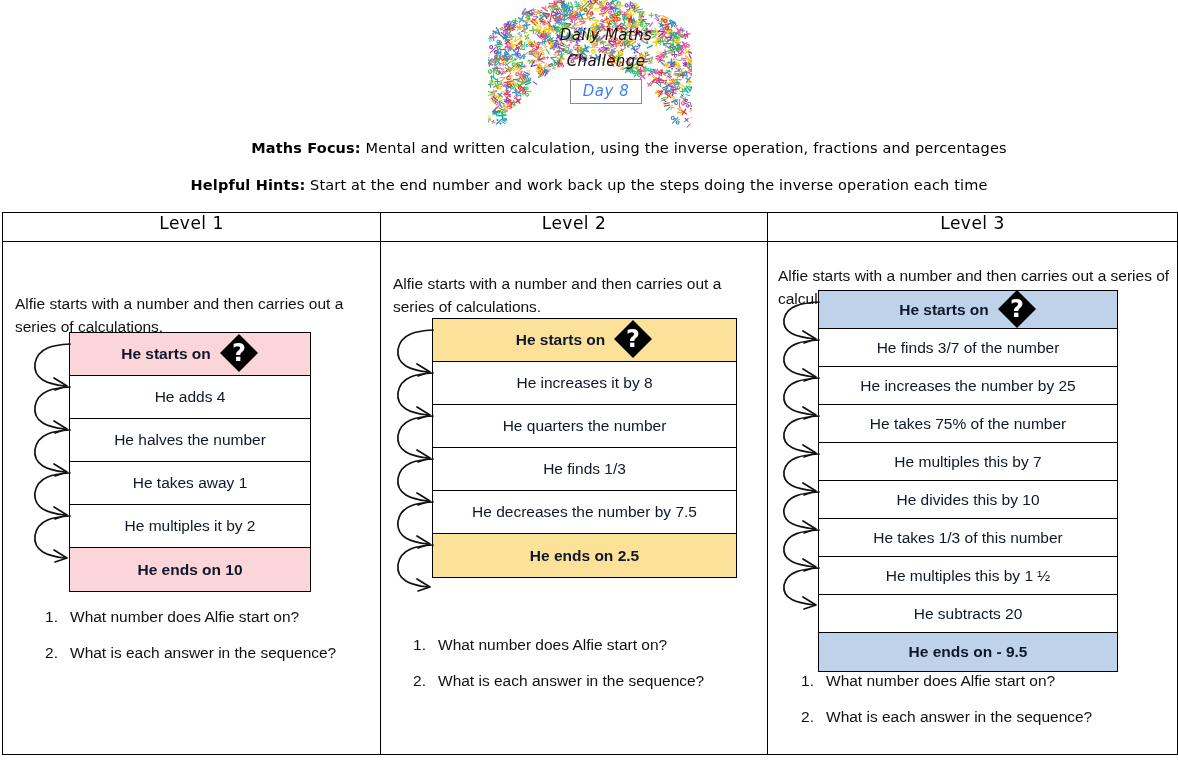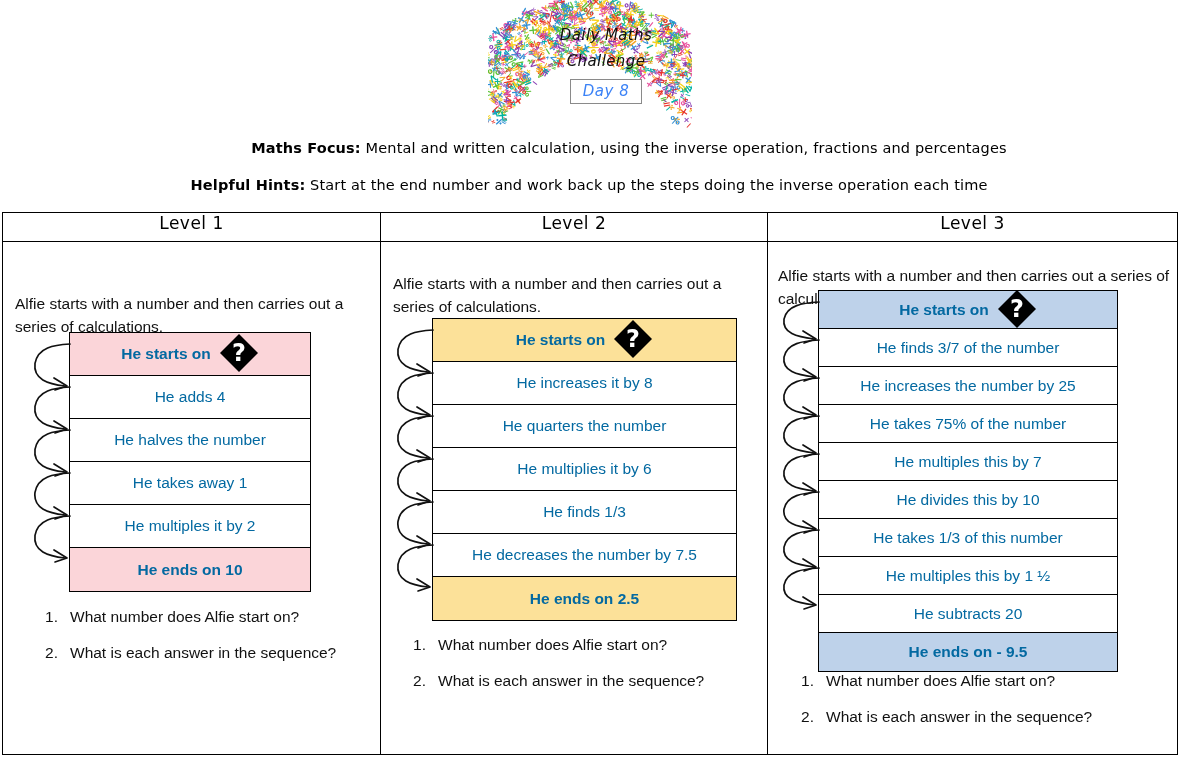--- a/index.html
+++ b/index.html
@@ -121,21 +121,21 @@
     box-sizing: border-box;
     background: #fff;
   }
   .flow-row {
     box-sizing: border-box;
     border-bottom: 1.4px solid #000;
     display: flex;
     align-items: center;
     justify-content: center;
     font-size: 15.5px;
-    color: #0369a1;
+    color: #0f172a;
     text-align: right;
     padding: 0 4px;
   }
   .flow-row:last-child { border-bottom: none; }
   .flow-row.accent { font-weight: bold; }
 
   #flow1 { left: 69px;  top: 332px; width: 242px; }
   #flow1 .flow-row { height: 43px; }
   #flow2 { left: 432px; top: 318px; width: 305px; }
   #flow2 .flow-row { height: 43px; }
@@ -1164,23 +1164,20 @@
           <text x="20" y="27.5" text-anchor="middle" font-family="&quot;DejaVu Sans&quot;, sans-serif" font-size="24" font-weight="bold" fill="#fff">?</text>
         </svg></span>
     </div>
     <div class="flow-row">
       <span>He increases it by 8</span>
     </div>
     <div class="flow-row">
       <span>He quarters the number</span>
     </div>
     <div class="flow-row">
-      <span>He multiplies it by 6</span>
-    </div>
-    <div class="flow-row">
       <span>He finds 1/3</span>
     </div>
     <div class="flow-row">
       <span>He decreases the number by 7.5</span>
     </div>
     <div class="flow-row accent" style="background: rgb(252, 225, 153);">
       <span>He ends on 2.5</span>
     </div>
   </div>
 <div class="flow" id="flow3">

